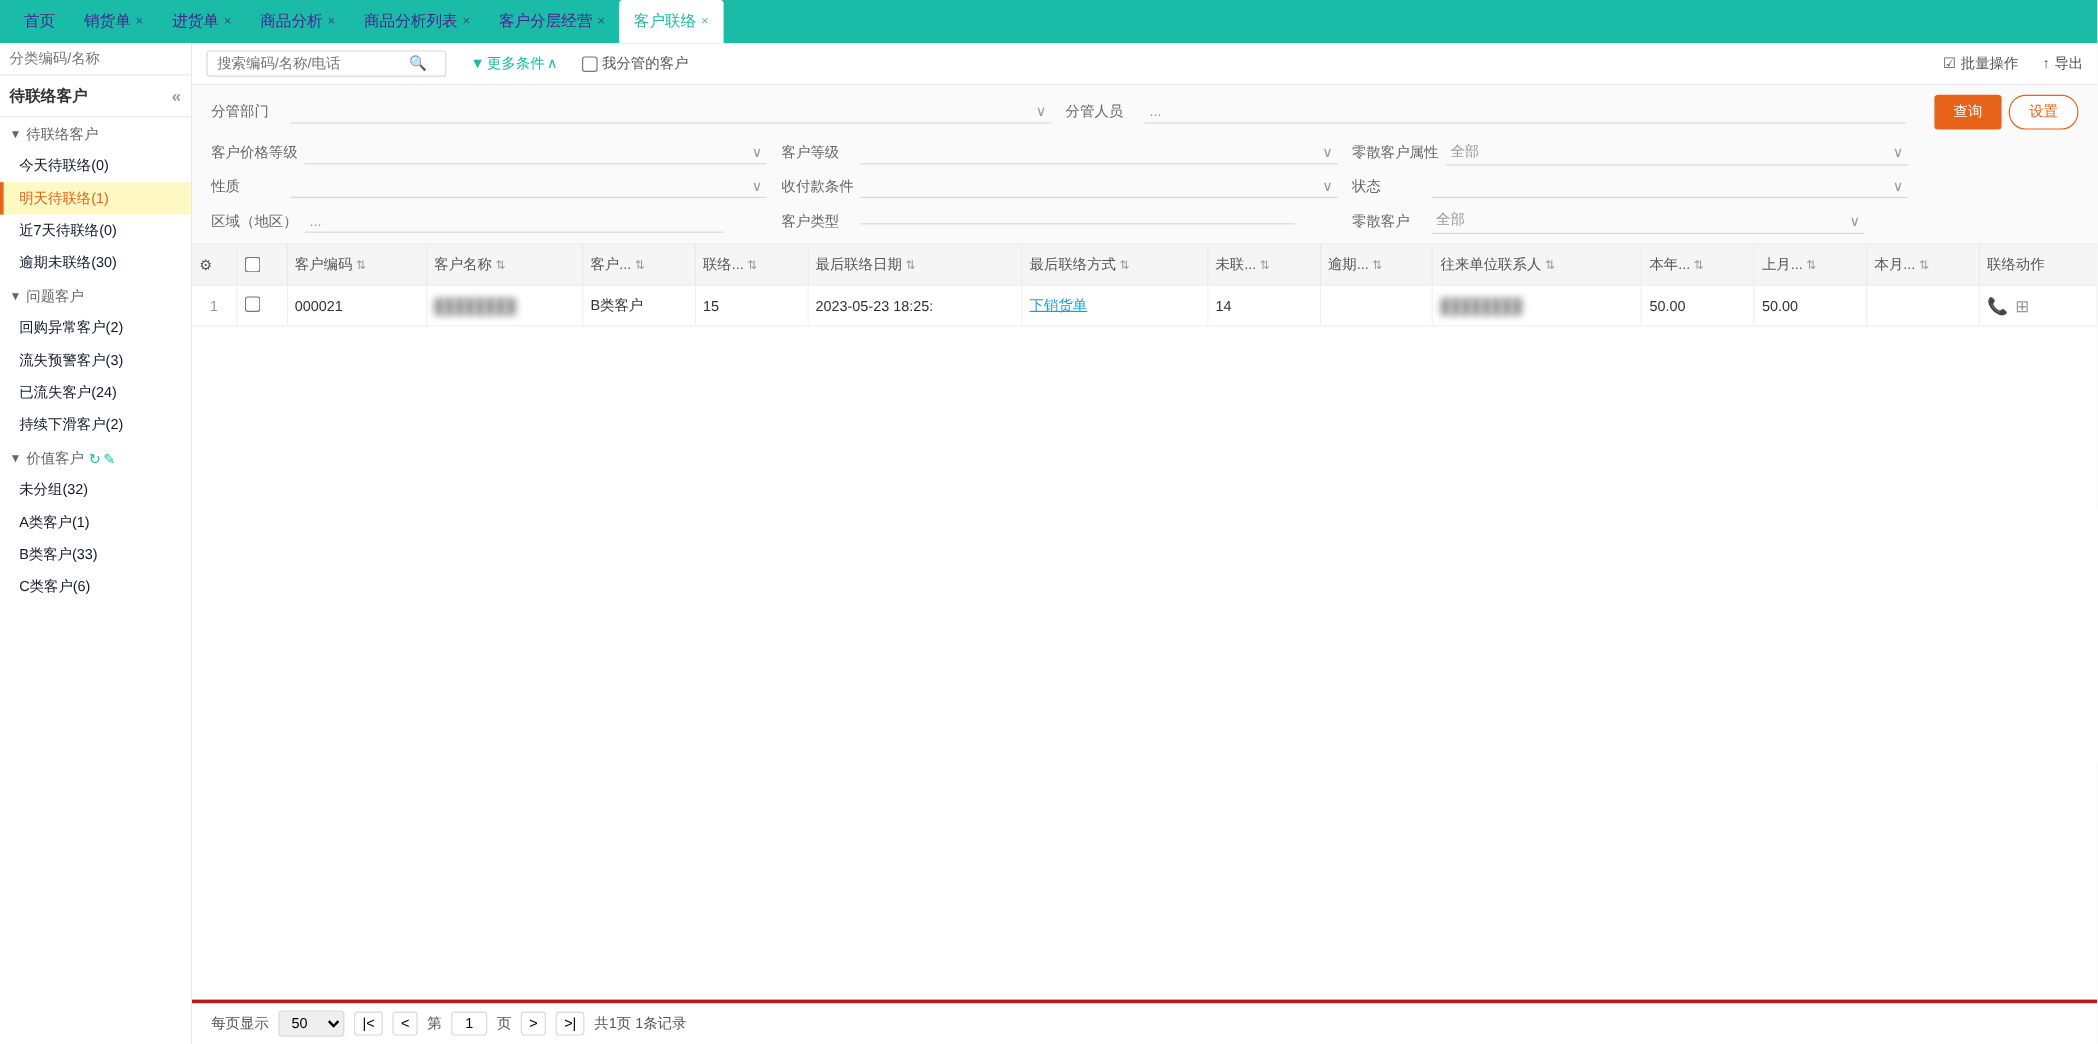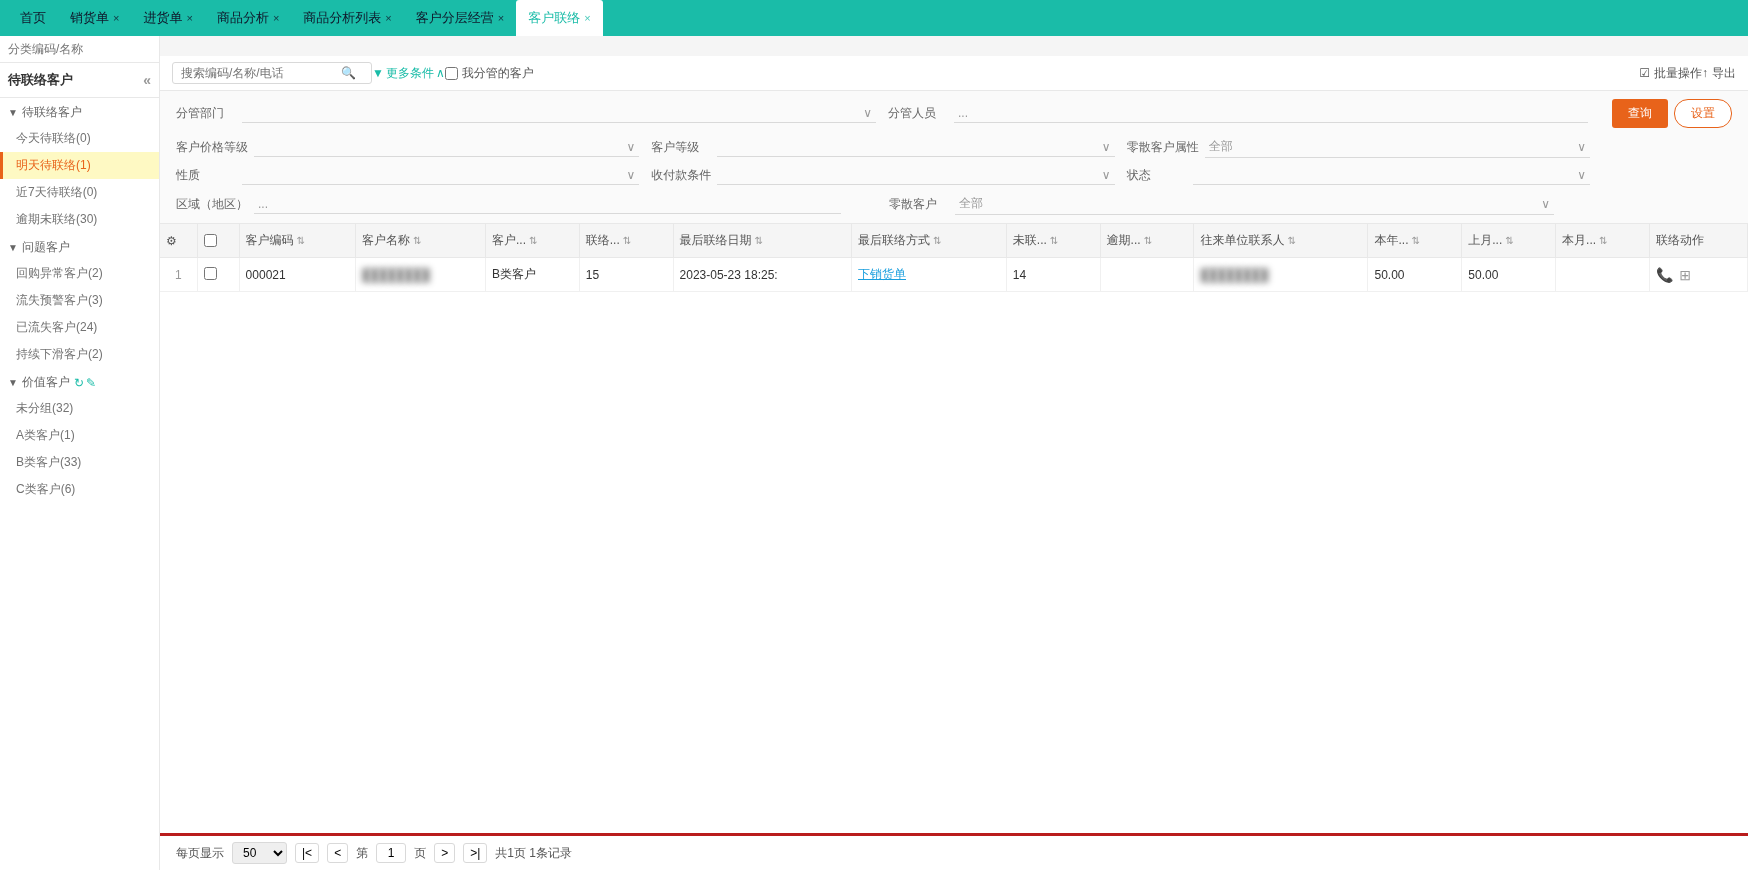--- a/index.html
+++ b/index.html
@@ -7,21 +7,21 @@
 
     
     .top-nav {
       background: #1abca8;
       display: flex;
       align-items: center;
       height: 36px;
       padding: 0 8px;
     }
     .top-nav .nav-item {
-      color: #0f172a;
+      color: #4c1d95;
       padding: 0 12px;
       height: 36px;
       display: flex;
       align-items: center;
       cursor: pointer;
       font-size: 13px;
       white-space: nowrap;
     }
     .top-nav .nav-item.active {
       background: #fff;
@@ -86,21 +86,21 @@
       color: #666;
       font-size: 12px;
     }
     .sidebar-section-title .triangle {
       margin-right: 4px;
       font-size: 10px;
     }
     .sidebar-item {
       padding: 5px 8px 5px 16px;
       cursor: pointer;
-      color: #737373;
+      color: #0f172a;
       font-size: 12px;
     }
     .sidebar-item.active {
       background: #fef9c3;
       color: #e8631a;
       border-left: 3px solid #e8631a;
       padding-left: 13px;
     }
 
     
@@ -111,22 +111,21 @@
       overflow: hidden;
     }
 
     
     .filter-bar {
       background: #fff;
       padding: 6px 12px;
       display: flex;
       align-items: center;
       border-bottom: 1px solid #e8e8e8;
-      gap: 0;
-      margin-top: 20px;
+      gap: 20px;
     }
     .filter-bar .search-input-wrap {
       display: flex;
       align-items: center;
       border: 1px solid #d9d9d9;
       border-radius: 3px;
       padding: 3px 8px;
       width: 200px;
     }
     .filter-bar .search-input-wrap input {
@@ -519,20 +518,26 @@
           </div>
         </div>
         <div style="width:130px;"></div>
       </div>
 
       <div class="adv-filter-row">
         <div class="filter-field">
           <label>区域（地区）</label>
           <div class="field-select">
             <span>...</span>
+          </div>
+        </div>
+        <div class="filter-field">
+          <label>客户类型</label>
+          <div class="field-select">
+            <span></span>
           </div>
         </div>
         <div class="filter-field">
           <label>零散客户</label>
           <div class="field-select">
             <span>全部</span>
             <span>∨</span>
           </div>
         </div>
         <div style="width:130px;"></div>

